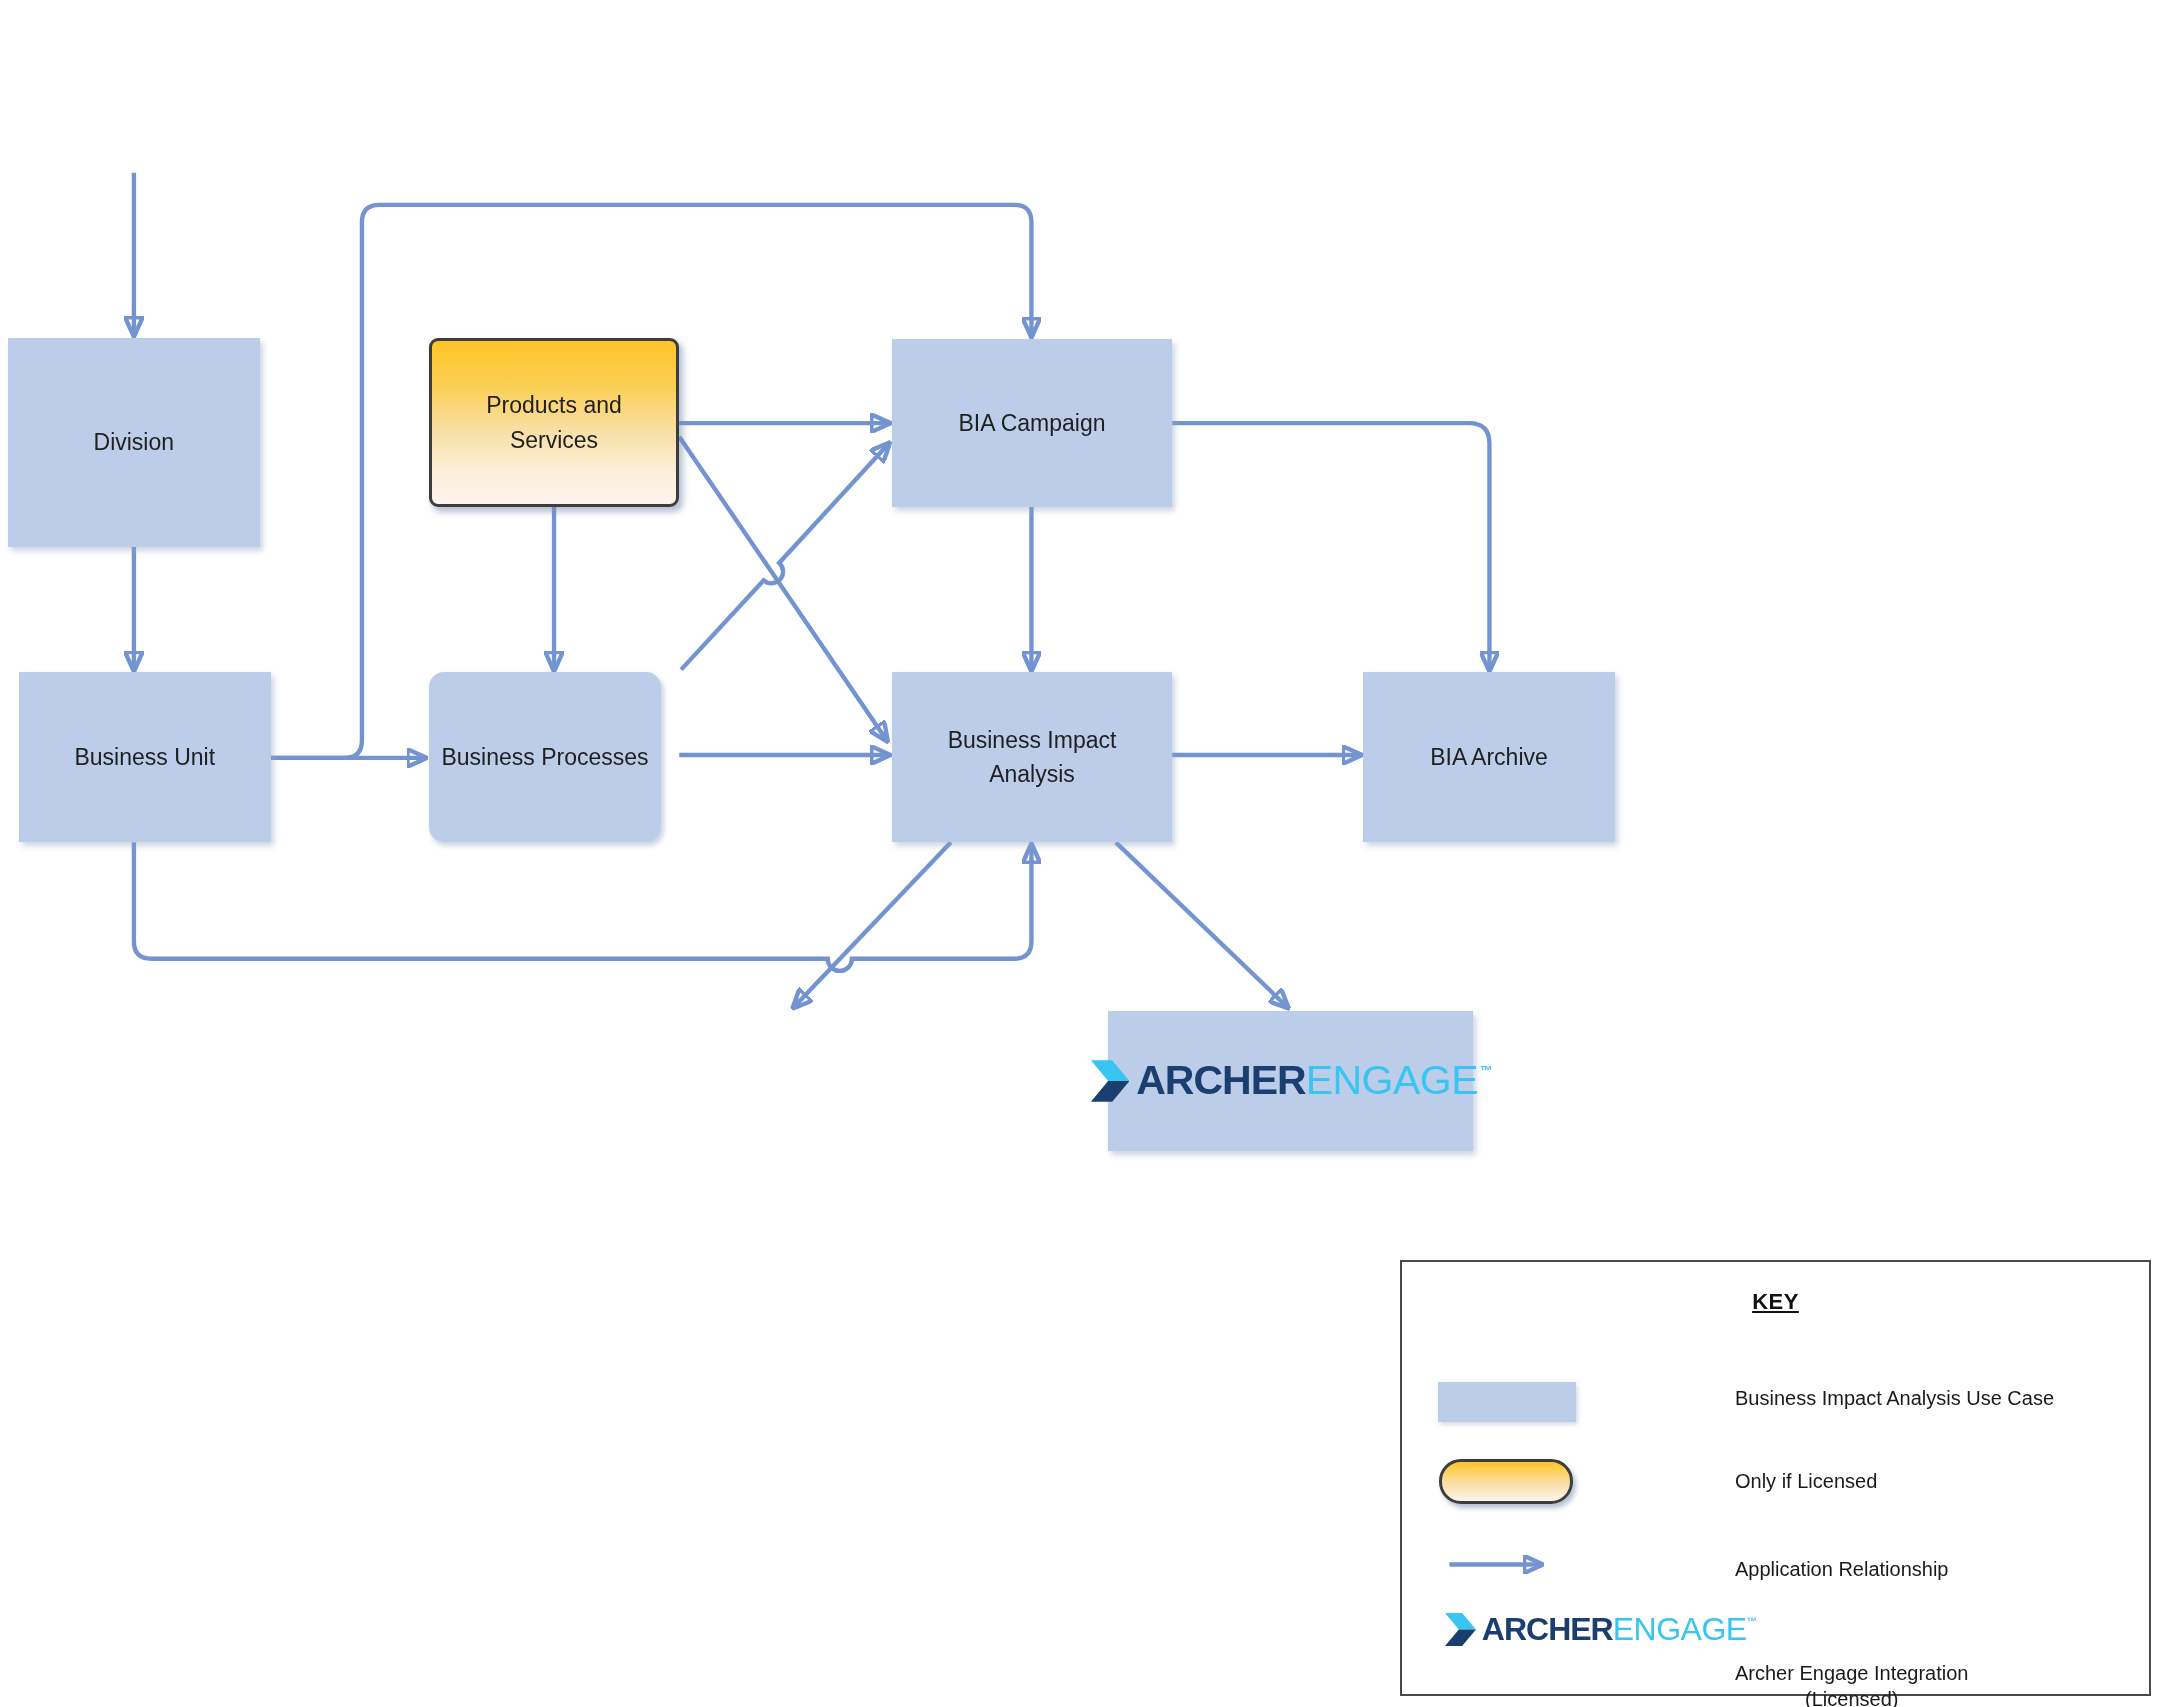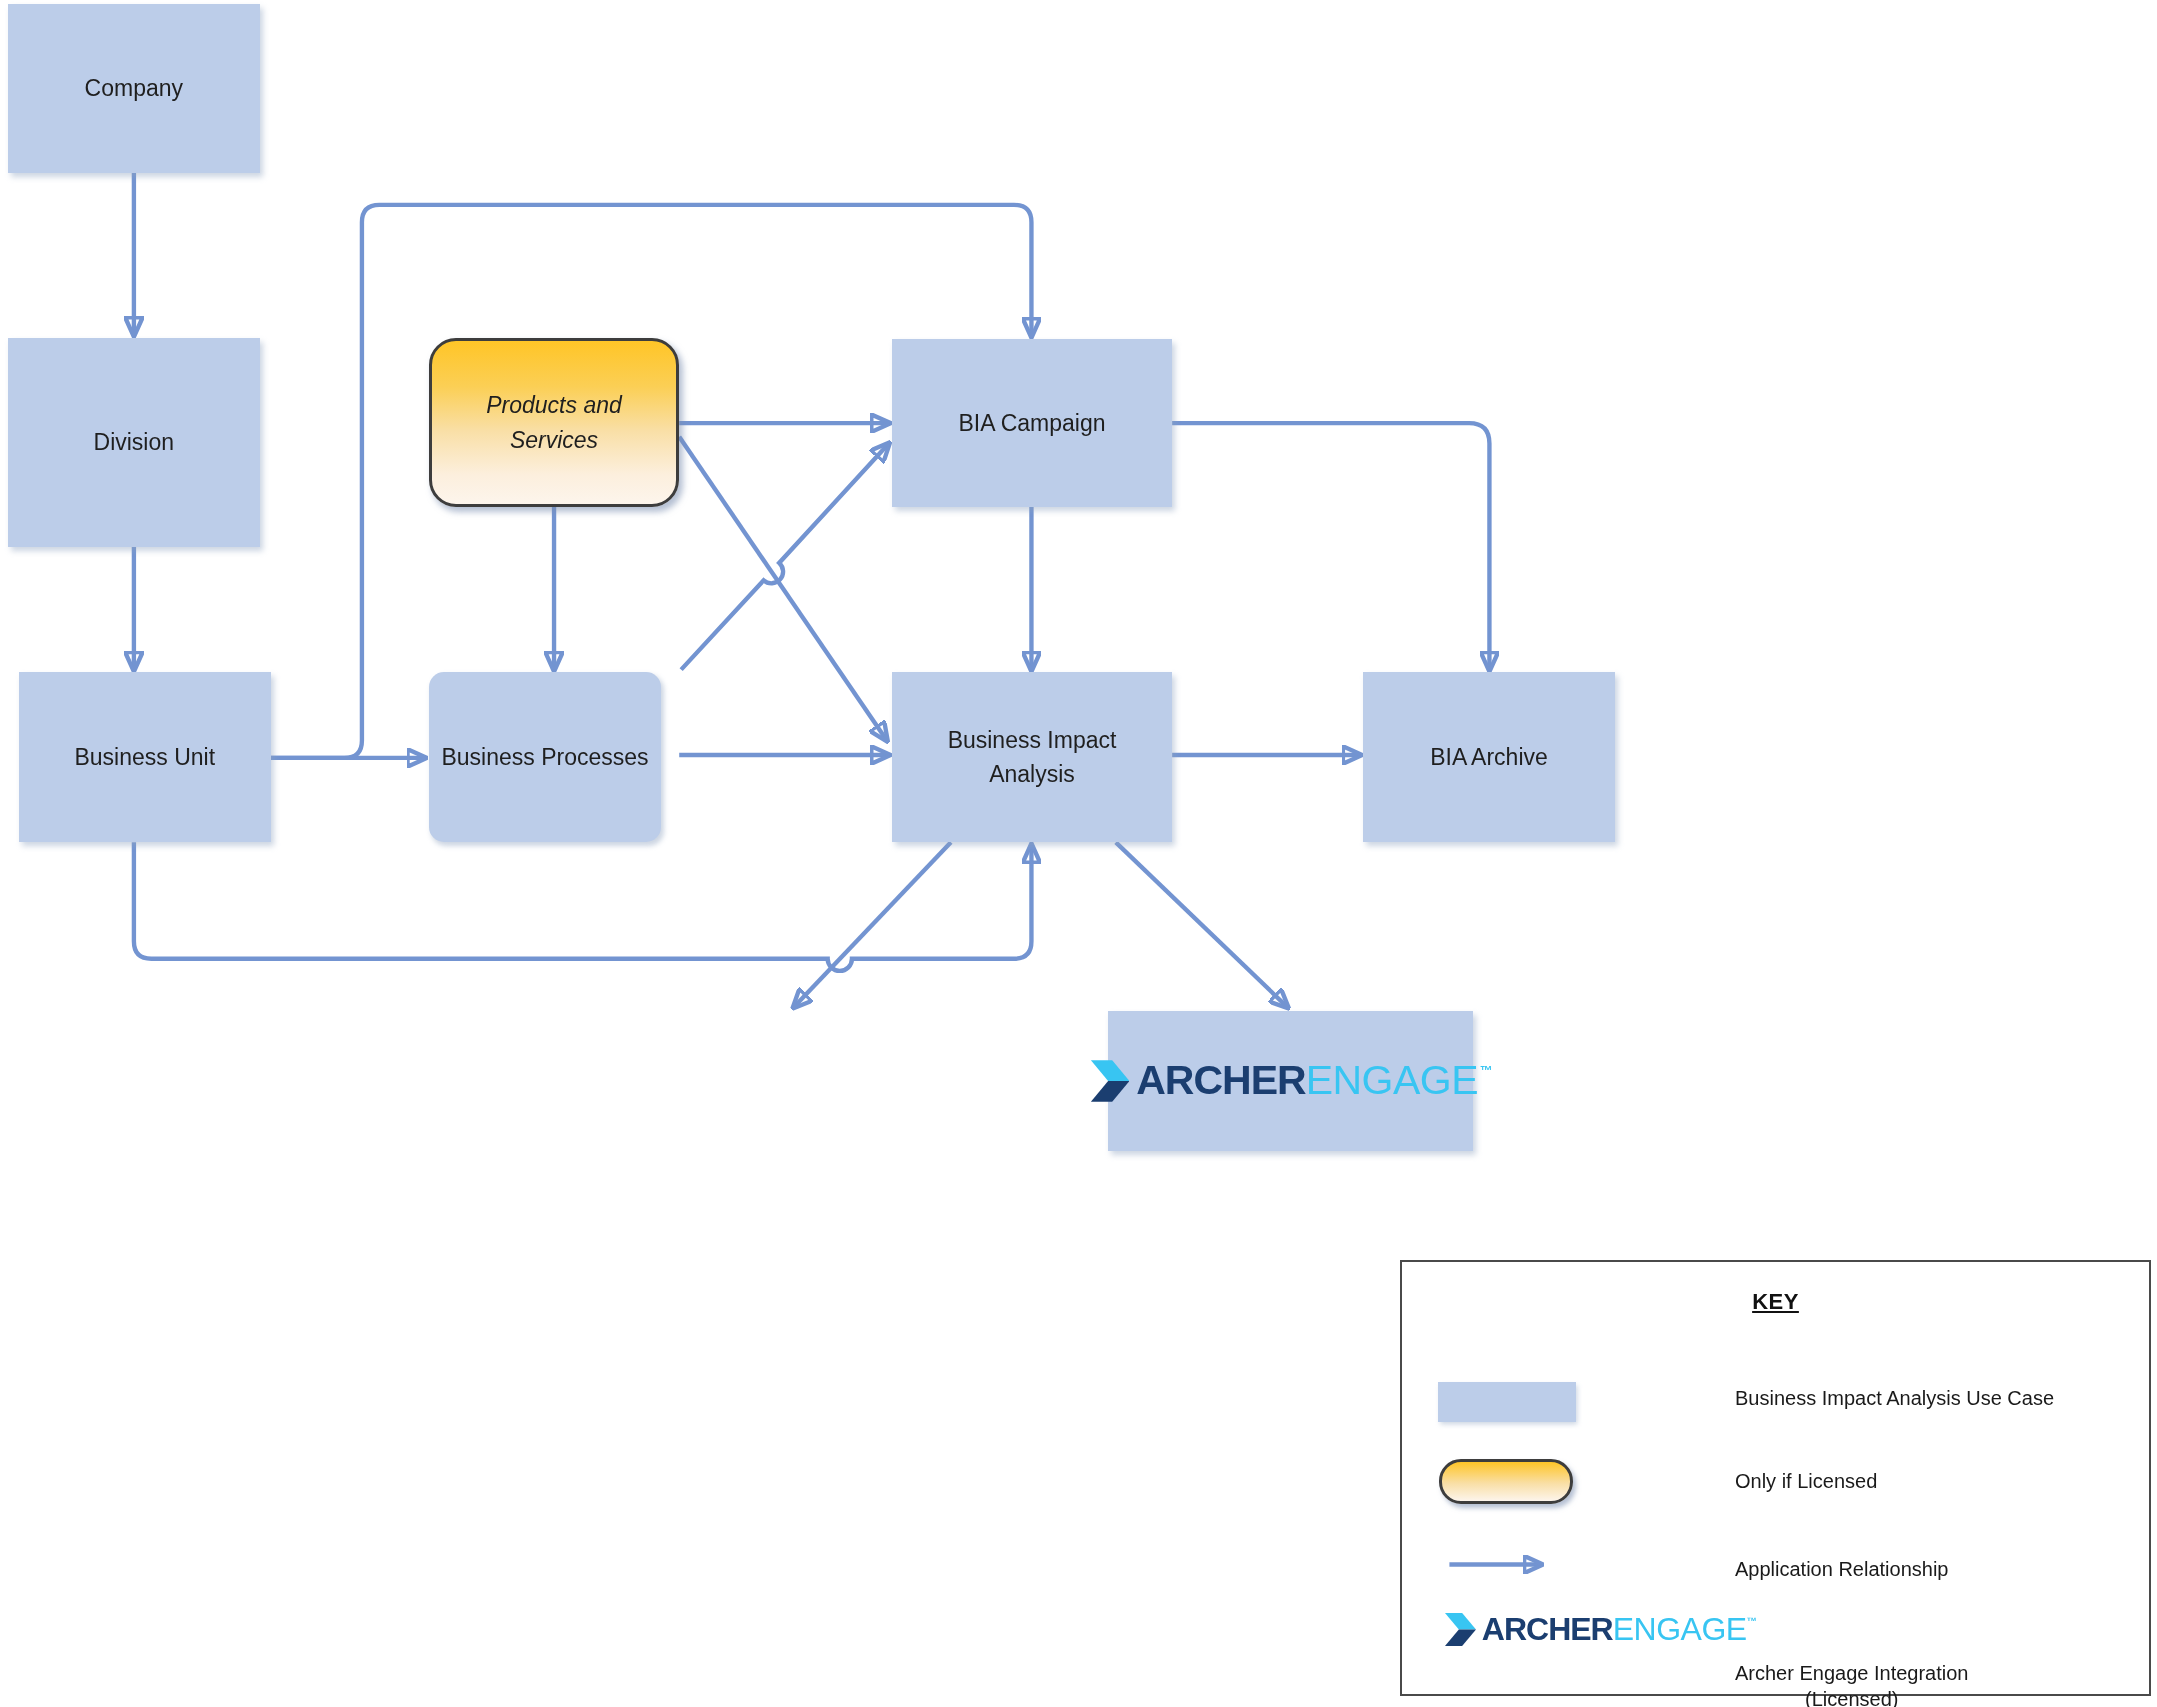--- a/index.html
+++ b/index.html
@@ -18,23 +18,22 @@
     display:flex;align-items:center;justify-content:center;
     text-align:center;
     color:#1f1f1f;
     font-size:23px;line-height:1.5;
     box-shadow:2.9px 3.9px 5.8px rgba(145,163,194,0.45);
   }
   .node .lbl{display:block;}
   .node-licensed{
     background:linear-gradient(180deg,#ffc527 0%,#fbcf55 28%,#f9dfa6 55%,#fcefdd 82%,#fdf5ec 100%);
     border:3.9px solid #3d3d3d;
-    border-radius:27px;
+    border-radius:9px;
     box-shadow:3.9px 4.9px 6.8px rgba(120,140,175,0.55);
-    font-style:italic;
   }
   .lbl-narrow{width:180px;}
   .lbl-mid{width:228px;}
   
   .archer-logo{display:inline-flex;align-items:center;white-space:nowrap;}
   .archer-logo .glyph{position:relative;display:inline-block;}
   .archer-logo .glyph i{position:absolute;inset:0;display:block;}
   .archer-logo .glyph .g-top{background:#38c5f2;clip-path:polygon(6% 4%, 58% 4%, 100% 50%, 48% 50%);}
   .archer-logo .glyph .g-bot{background:#1b3e70;clip-path:polygon(48% 50%, 100% 50%, 58% 96%, 6% 96%);}
   .archer-logo .word-archer{color:#1b3e70;font-weight:800;letter-spacing:-1px;}
@@ -96,23 +95,20 @@
     <path d="M 700 450 L 914 763" marker-end="url(#arrow)"></path>
     <path d="M 702 690 L 787 598 A 12 12 0 0 0 803 580 L 916 457" marker-end="url(#arrow)"></path>
     <path d="M 700 778 L 916 778" marker-end="url(#arrow)"></path>
     <path d="M 1063 522 L 1063 690" marker-end="url(#arrow)"></path>
     <path d="M 1208 436 L 1514 436 Q 1535 436 1535 457 L 1535 690" marker-end="url(#arrow)"></path>
     <path d="M 1208 778 L 1402 778" marker-end="url(#arrow)"></path>
     <path d="M 980 868 L 818 1038" marker-end="url(#arrow)"></path>
     <path d="M 1150 868 L 1327 1038" marker-end="url(#arrow)"></path>
   </svg>
 
-  <div class="node" style="left:7.8px;top:3.9px;width:252px;height:169px;">
-    <span class="lbl">Company</span>
-  </div>
 
   <div class="node" style="left:7.8px;top:338px;width:252px;height:209px;">
     <span class="lbl">Division</span>
   </div>
 
   <div class="node" style="left:7.8px;top:672px;width:252px;height:170px;margin-left:11px;">
     <span class="lbl">Business Unit</span>
   </div>
 
   <div class="node node-licensed" style="left:429px;top:338px;width:250px;height:169px;box-sizing:border-box;">

